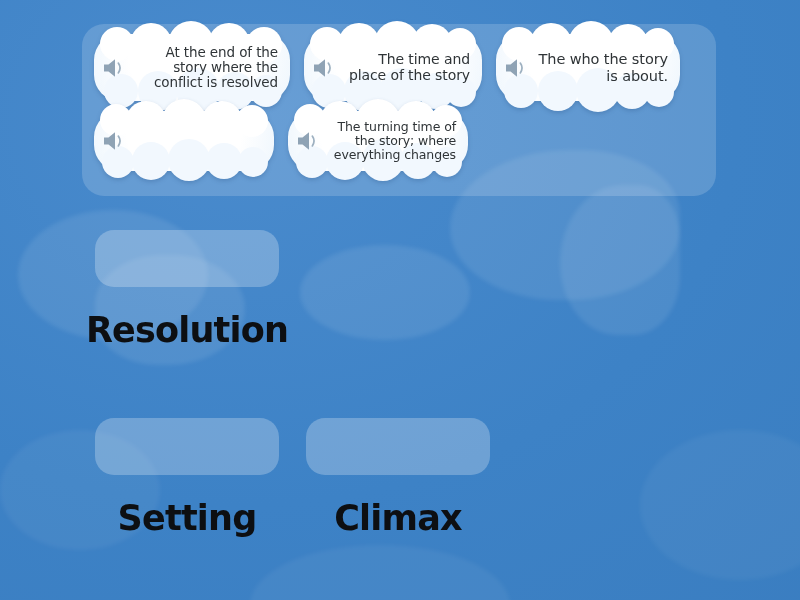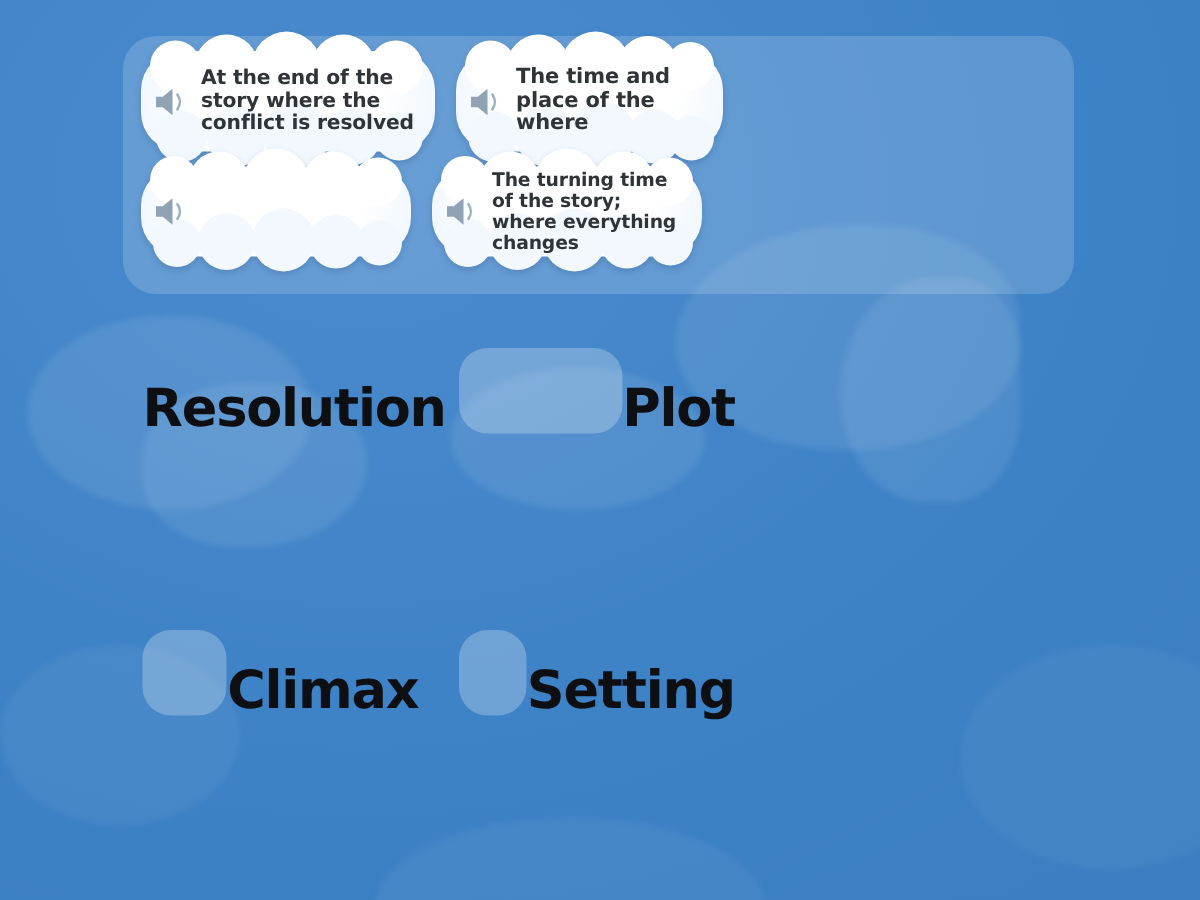--- a/index.html
+++ b/index.html
@@ -102,23 +102,23 @@
 
   .speaker-icon {
     flex: 0 0 auto;
     width: 26px;
     height: 22px;
     display: block;
   }
 
   .card-text {
     flex: 1 1 auto;
-    text-align: left;
+    text-align: right;
     color: #2f3437;
-    font-weight: bold;
+    font-weight: normal;
     line-height: 1.12;
     letter-spacing: -0.1px;
   }
 
   
   .card-1 { width: 196px; height: 67px; }
   .card-1 .card-text { font-size: 13.5px; }
   .card-2 { width: 178px; height: 67px; }
   .card-2 .card-text { font-size: 14px; }
   .card-3 { width: 184px; height: 67px; }
@@ -133,21 +133,21 @@
     position: absolute;
     display: flex;
     gap: 27px;
   }
   #slot-row-1 { left: 95px; top: 230px; }
   #slot-row-2 { left: 95px; top: 418px; }
 
   .slot-group {
     width: 184px;
     display: flex;
-    flex-direction: row;
+    flex-direction: column;
     align-items: center;
   }
   .drop-slot {
     width: 184px;
     height: 57px;
     background: rgba(255,255,255,0.255);
     border-radius: 19px;
     box-sizing: border-box;
   }
   .slot-label {
@@ -209,24 +209,44 @@
         <div class="bump shade" style="left:8px;  bottom:-7px; width:34px; height:34px;"></div>
         <div class="bump shade" style="left:40px; bottom:-10px;width:40px; height:40px;"></div>
         <div class="bump shade" style="left:76px; bottom:-11px;width:44px; height:44px;"></div>
         <div class="bump shade" style="left:114px;bottom:-8px; width:36px; height:36px;"></div>
         <div class="bump shade" style="left:142px;bottom:-6px; width:30px; height:30px;"></div>
         <div class="card-inner">
           <svg class="speaker-icon" viewBox="0 0 26 22">
             <path d="M2 7.5 h4.5 L13 2.2 v17.6 L6.5 14.5 H2 Z" fill="#8fa3b5"></path>
             <path d="M16.3 6.1 a8.5 8.5 0 0 1 0 9.8" fill="none" stroke="#9db0c0" stroke-width="1.7" stroke-linecap="round"></path>
           </svg>
-          <div class="card-text">The time and place of the where</div>
-        </div>
-      </div>
-
+          <div class="card-text">The time and place of the story</div>
+        </div>
+      </div>
+
+      <div class="cloud-card card-3">
+        <div class="cloud-body"></div>
+        <div class="bump" style="left:6px;  top:-7px;  width:34px; height:34px;"></div>
+        <div class="bump" style="left:34px; top:-11px; width:42px; height:42px;"></div>
+        <div class="bump" style="left:72px; top:-13px; width:46px; height:46px;"></div>
+        <div class="bump" style="left:112px;top:-10px; width:40px; height:40px;"></div>
+        <div class="bump" style="left:146px;top:-6px;  width:32px; height:32px;"></div>
+        <div class="bump shade" style="left:8px;  bottom:-7px; width:34px; height:34px;"></div>
+        <div class="bump shade" style="left:42px; bottom:-10px;width:40px; height:40px;"></div>
+        <div class="bump shade" style="left:80px; bottom:-11px;width:44px; height:44px;"></div>
+        <div class="bump shade" style="left:118px;bottom:-8px; width:36px; height:36px;"></div>
+        <div class="bump shade" style="left:148px;bottom:-6px; width:30px; height:30px;"></div>
+        <div class="card-inner">
+          <svg class="speaker-icon" viewBox="0 0 26 22">
+            <path d="M2 7.5 h4.5 L13 2.2 v17.6 L6.5 14.5 H2 Z" fill="#8fa3b5"></path>
+            <path d="M16.3 6.1 a8.5 8.5 0 0 1 0 9.8" fill="none" stroke="#9db0c0" stroke-width="1.7" stroke-linecap="round"></path>
+          </svg>
+          <div class="card-text">The who the story is about.</div>
+        </div>
+      </div>
 
     </div>
 
     <div class="tray-row">
 
       <div class="cloud-card card-4">
         <div class="cloud-body"></div>
         <div class="bump" style="left:6px;  top:-7px;  width:32px; height:32px;"></div>
         <div class="bump" style="left:32px; top:-10px; width:40px; height:40px;"></div>
         <div class="bump" style="left:68px; top:-12px; width:44px; height:44px;"></div>
@@ -267,30 +287,26 @@
       </div>
 
     </div>
   </div>
 
   <div class="slot-row" id="slot-row-1">
     <div class="slot-group">
       <div class="drop-slot"></div>
       <div class="slot-label">Resolution</div>
     </div>
-    <div class="slot-group">
-      <div class="drop-slot"></div>
-      <div class="slot-label">Plot</div>
-    </div>
   </div>
 
   <div class="slot-row" id="slot-row-2">
     <div class="slot-group">
       <div class="drop-slot"></div>
-      <div class="slot-label">Climax</div>
+      <div class="slot-label">Setting</div>
     </div>
     <div class="slot-group">
       <div class="drop-slot"></div>
-      <div class="slot-label">Setting</div>
+      <div class="slot-label">Climax</div>
     </div>
   </div>
 
 </div>
 
 </body></html>

